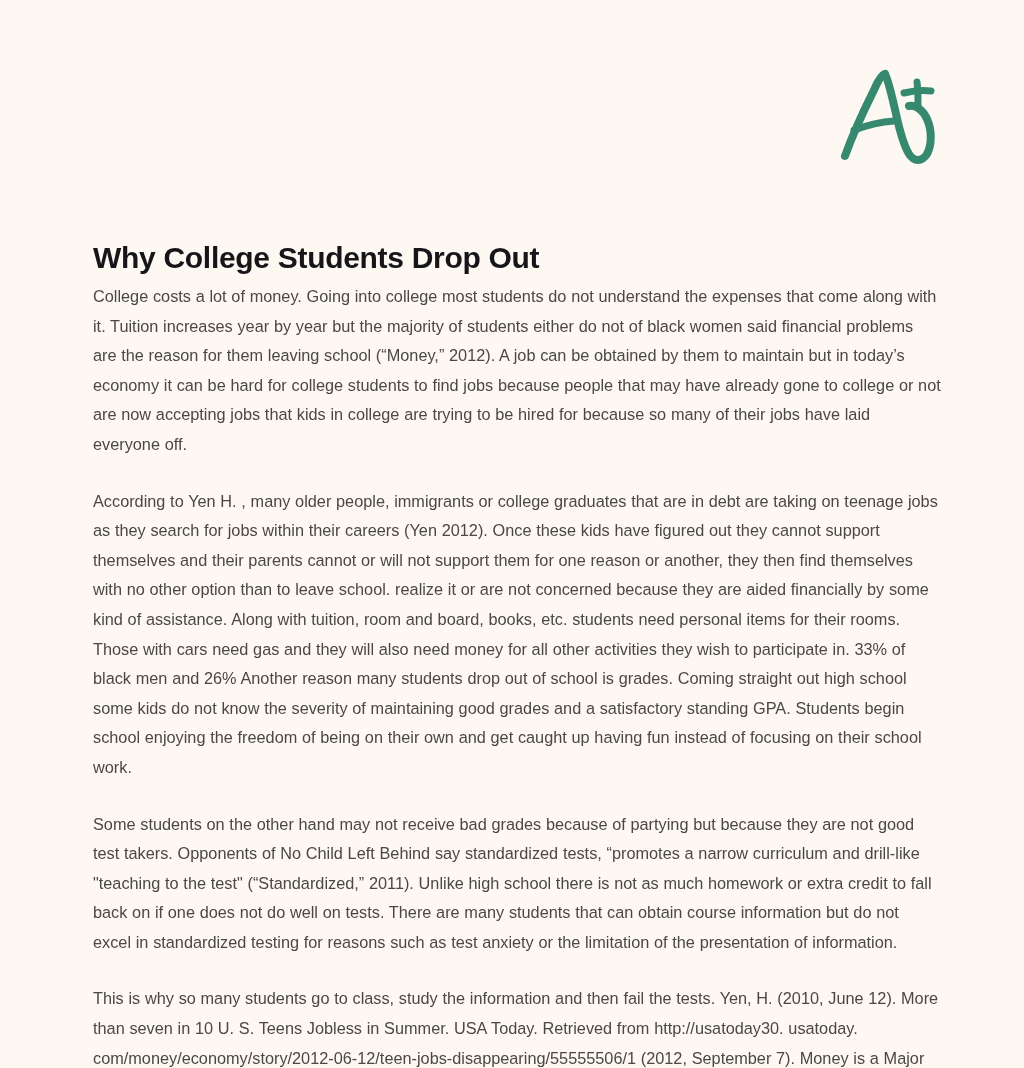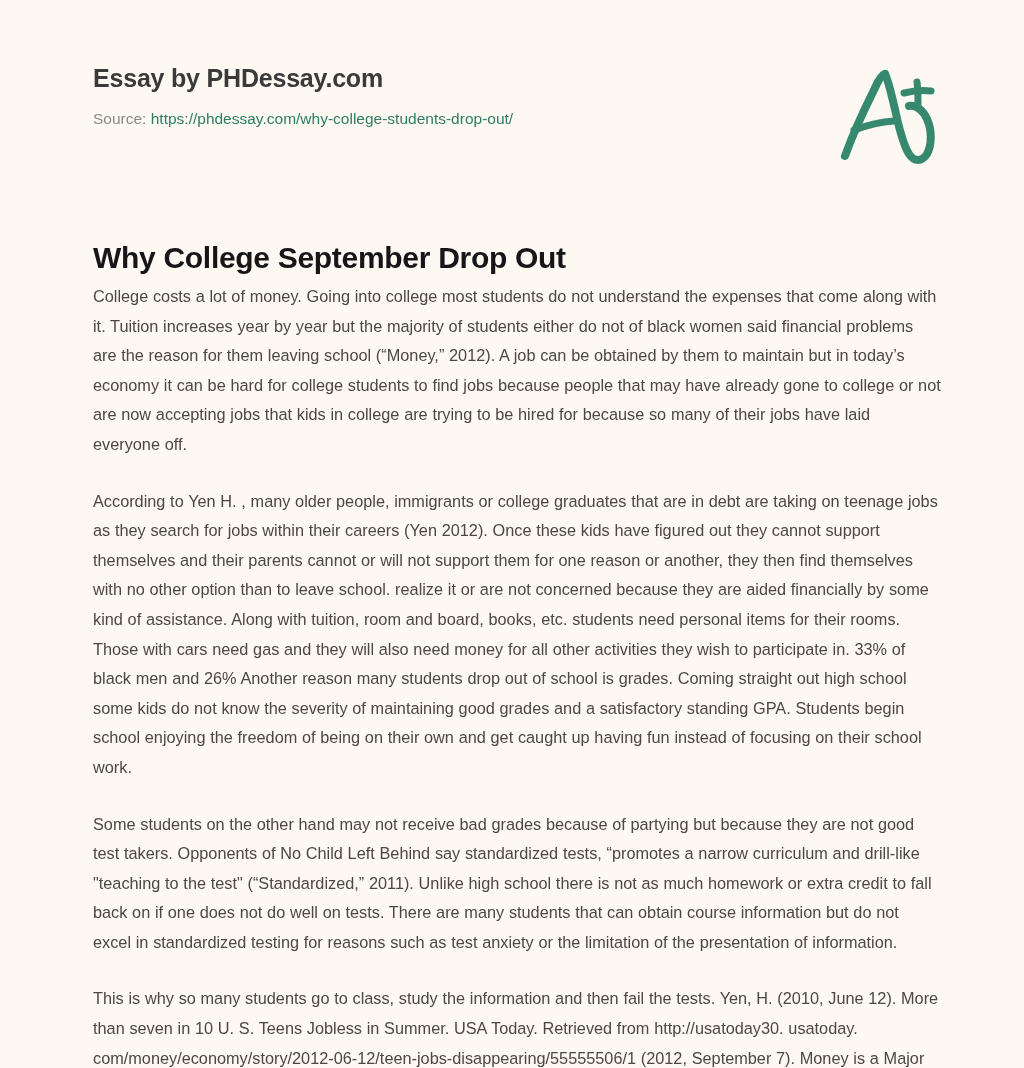--- a/index.html
+++ b/index.html
@@ -103,48 +103,41 @@
 
   .body-copy p:last-child {
     margin-bottom: 0;
   }
 </style>
 </head>
 <body>
 
 <div class="page">
 
-  <div class="header">
-    <div class="brand-line">Essay by PHDessay.com</div>
-    <div class="source-line">
-      <span class="source-label">Source:</span>
-      <a class="source-url" href="#">https://phdessay.com/why-college-students-drop-out/</a>
-    </div>
-  </div>
 
   <div class="logo">
     <svg viewBox="0 0 110 105" xmlns="http://www.w3.org/2000/svg">
       <g fill="none" stroke="#36896e" stroke-linecap="round" stroke-linejoin="round">
 
         <path d="M13 94 C18 80 31 50 42 28 C45 21 49 13 53 12" stroke-width="8"></path>
 
         <path d="M53 12 C56 18 60 34 64 52 C68 70 72 84 77 92
                  C82 100 90 100 95 92 C100 83 100 68 95 57
                  C91 48 84 43 77 44" stroke-width="8"></path>
 
         <path d="M22 68 C33 64 48 60 62 59" stroke-width="7"></path>
 
         <path d="M85 20 C86 27 86 36 86 43" stroke-width="7"></path>
 
         <path d="M72 31 C80 29 92 28 99 29" stroke-width="7"></path>
       </g>
     </svg>
   </div>
 
-  <h1 class="doc-title">Why College September Drop Out</h1>
+  <h1 class="doc-title">Why College Students Drop Out</h1>
 
   <div class="body-copy">
     <p>College costs a lot of money. Going into college most students do not understand the expenses that come along with it. Tuition increases year by year but the majority of students either do not of black women said financial problems are the reason for them leaving school (“Money,” 2012). A job can be obtained by them to maintain but in today’s economy it can be hard for college students to find jobs because people that may have already gone to college or not are now accepting jobs that kids in college are trying to be hired for because so many of their jobs have laid everyone off.</p>
     <p>According to Yen H. , many older people, immigrants or college graduates that are in debt are taking on teenage jobs as they search for jobs within their careers (Yen 2012). Once these kids have figured out they cannot support themselves and their parents cannot or will not support them for one reason or another, they then find themselves with no other option than to leave school. realize it or are not concerned because they are aided financially by some kind of assistance. Along with tuition, room and board, books, etc. students need personal items for their rooms. Those with cars need gas and they will also need money for all other activities they wish to participate in. 33% of black men and 26% Another reason many students drop out of school is grades. Coming straight out high school some kids do not know the severity of maintaining good grades and a satisfactory standing GPA. Students begin school enjoying the freedom of being on their own and get caught up having fun instead of focusing on their school work.</p>
     <p>Some students on the other hand may not receive bad grades because of partying but because they are not good test takers. Opponents of No Child Left Behind say standardized tests, “promotes a narrow curriculum and drill-like "teaching to the test" (“Standardized,” 2011). Unlike high school there is not as much homework or extra credit to fall back on if one does not do well on tests. There are many students that can obtain course information but do not excel in standardized testing for reasons such as test anxiety or the limitation of the presentation of information.</p>
     <p>This is why so many students go to class, study the information and then fail the tests. Yen, H. (2010, June 12). More than seven in 10 U. S. Teens Jobless in Summer. USA Today. Retrieved from http://usatoday30. usatoday. com/money/economy/story/2012-06-12/teen-jobs-disappearing/55555506/1 (2012, September 7). Money is a Major Factor in Why Black Students Drop Out of College. Journal of Blacks in Higher Education (Online). Proquest. Retrieved from http://0-search. proquest. com. sheba. ncat. du/docview/1038376120. (2011, July 8). Standardized Testing Pros and Cons: Latest Research Analyzed on New ProCon. org Website. Economics Week. 160. Retrieved from http://0-linksource. ebsco. com. sheba. ncat. edu/FullText. aspx?linkout=http%3a%2f%2fwww. lexisnexis. com%2fu</p>
   </div>
 
 </div>
 

